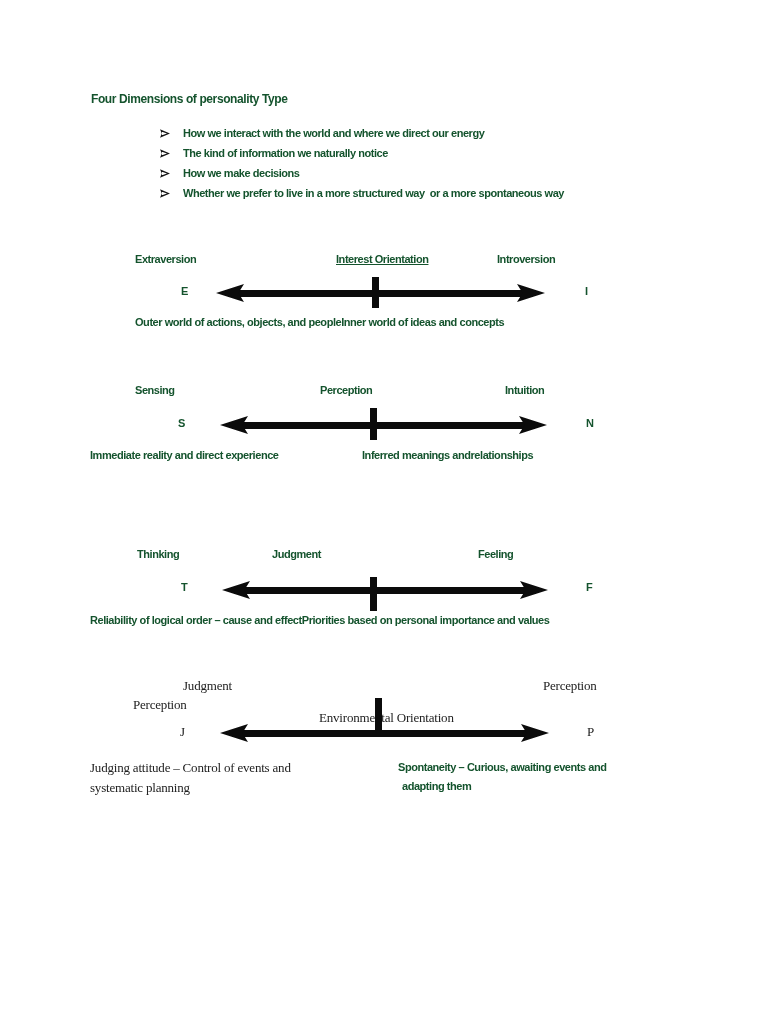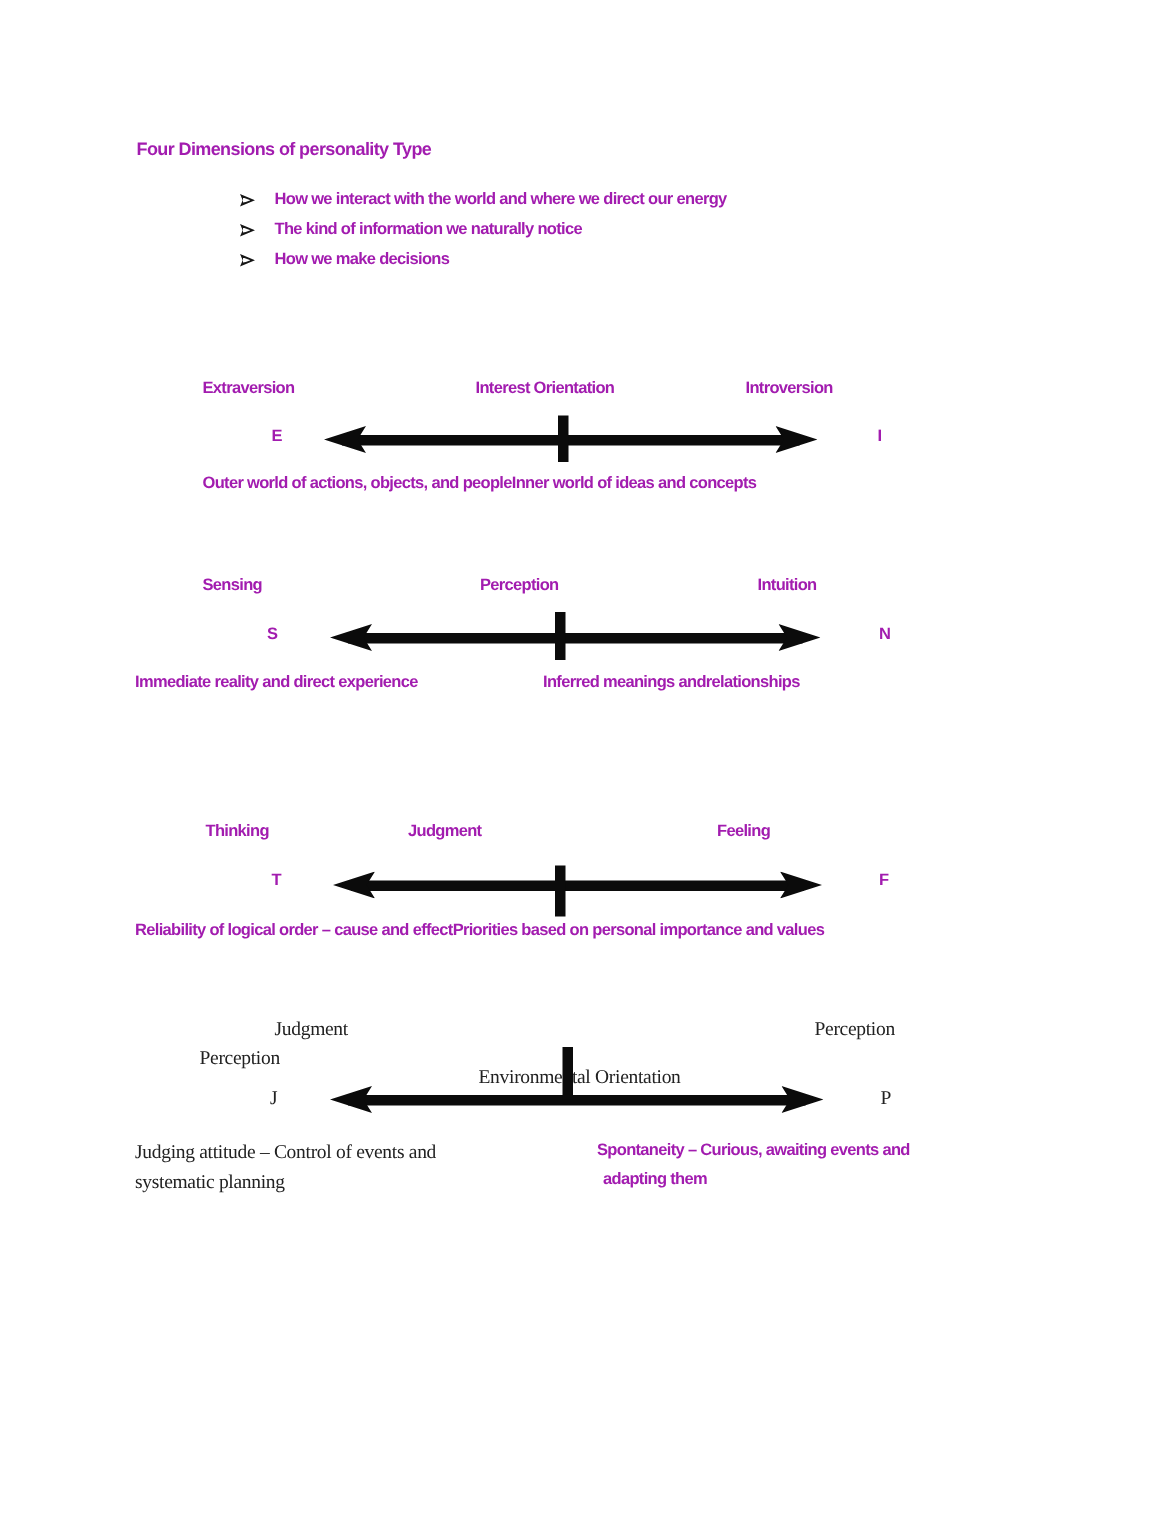--- a/index.html
+++ b/index.html
@@ -4,21 +4,21 @@
 <style>
   html,body{margin:0;padding:0;}
   .page{
     position:relative; width:768px; height:1024px;
     background:#ffffff; overflow:hidden;
     font-family:"Liberation Sans", sans-serif; color:#151515;
   }
   .abs{position:absolute; white-space:pre;}
   
   .b{font-family:"Liberation Sans", sans-serif; font-weight:700; font-size:11px;
-     letter-spacing:-0.45px; color:#a21caf; line-height:13px;}
+     letter-spacing:-0.45px; color:#14532d; line-height:13px;}
   .b12{font-size:12px; letter-spacing:-0.4px; line-height:14px;}
   
   .sf{font-family:"Liberation Serif", serif; font-weight:400; font-size:13px;
       letter-spacing:-0.2px; color:#222; line-height:15px;}
   
   .bullet-row{display:flex; align-items:center; gap:13px;}
   .bullet-glyph{position:relative; width:10px; height:10px; flex:0 0 auto;}
   .bullet-glyph::before{content:""; position:absolute; inset:0; background:#161616;
       clip-path:polygon(0 8%, 100% 50%, 0 92%, 18% 50%);}
   .bullet-glyph::after{content:""; position:absolute; left:2px; top:3.2px; width:5px; height:3.6px;
@@ -43,24 +43,28 @@
     <span class="b">How we interact with the world and where we direct our energy</span>
   </div>
   <div class="abs bullet-row" style="left:160px; top:147px;">
     <span class="bullet-glyph"></span>
     <span class="b">The kind of information we naturally notice</span>
   </div>
   <div class="abs bullet-row" style="left:160px; top:167px;">
     <span class="bullet-glyph"></span>
     <span class="b">How we make decisions</span>
   </div>
+  <div class="abs bullet-row" style="left:160px; top:187px;">
+    <span class="bullet-glyph"></span>
+    <span class="b">Whether we prefer to live in a more structured way  or a more spontaneous way</span>
+  </div>
 
   <section>
     <span class="abs b" style="left:135px; top:253px;">Extraversion</span>
-    <span class="abs b" style="left:317px; top:253px;">Interest Orientation</span>
+    <span class="abs b" style="left:336px; top:253px;text-decoration:underline;">Interest Orientation</span>
     <span class="abs b" style="left:497px; top:253px;">Introversion</span>
     <span class="abs b" style="left:181px; top:285px;">E</span>
     <span class="abs b" style="left:585px; top:285px;">I</span>
     <div class="arrow" style="left:216px; top:284px; width:329px;">
       <div class="shaft"></div>
       <div class="head head-l"></div>
       <div class="head head-r"></div>
     </div>
     <div class="tick" style="left:372px; top:277px; height:31px;"></div>
     <span class="abs b" style="left:135px; top:316px;text-align:center;">Outer world of actions, objects, and peopleInner world of ideas and concepts</span>

